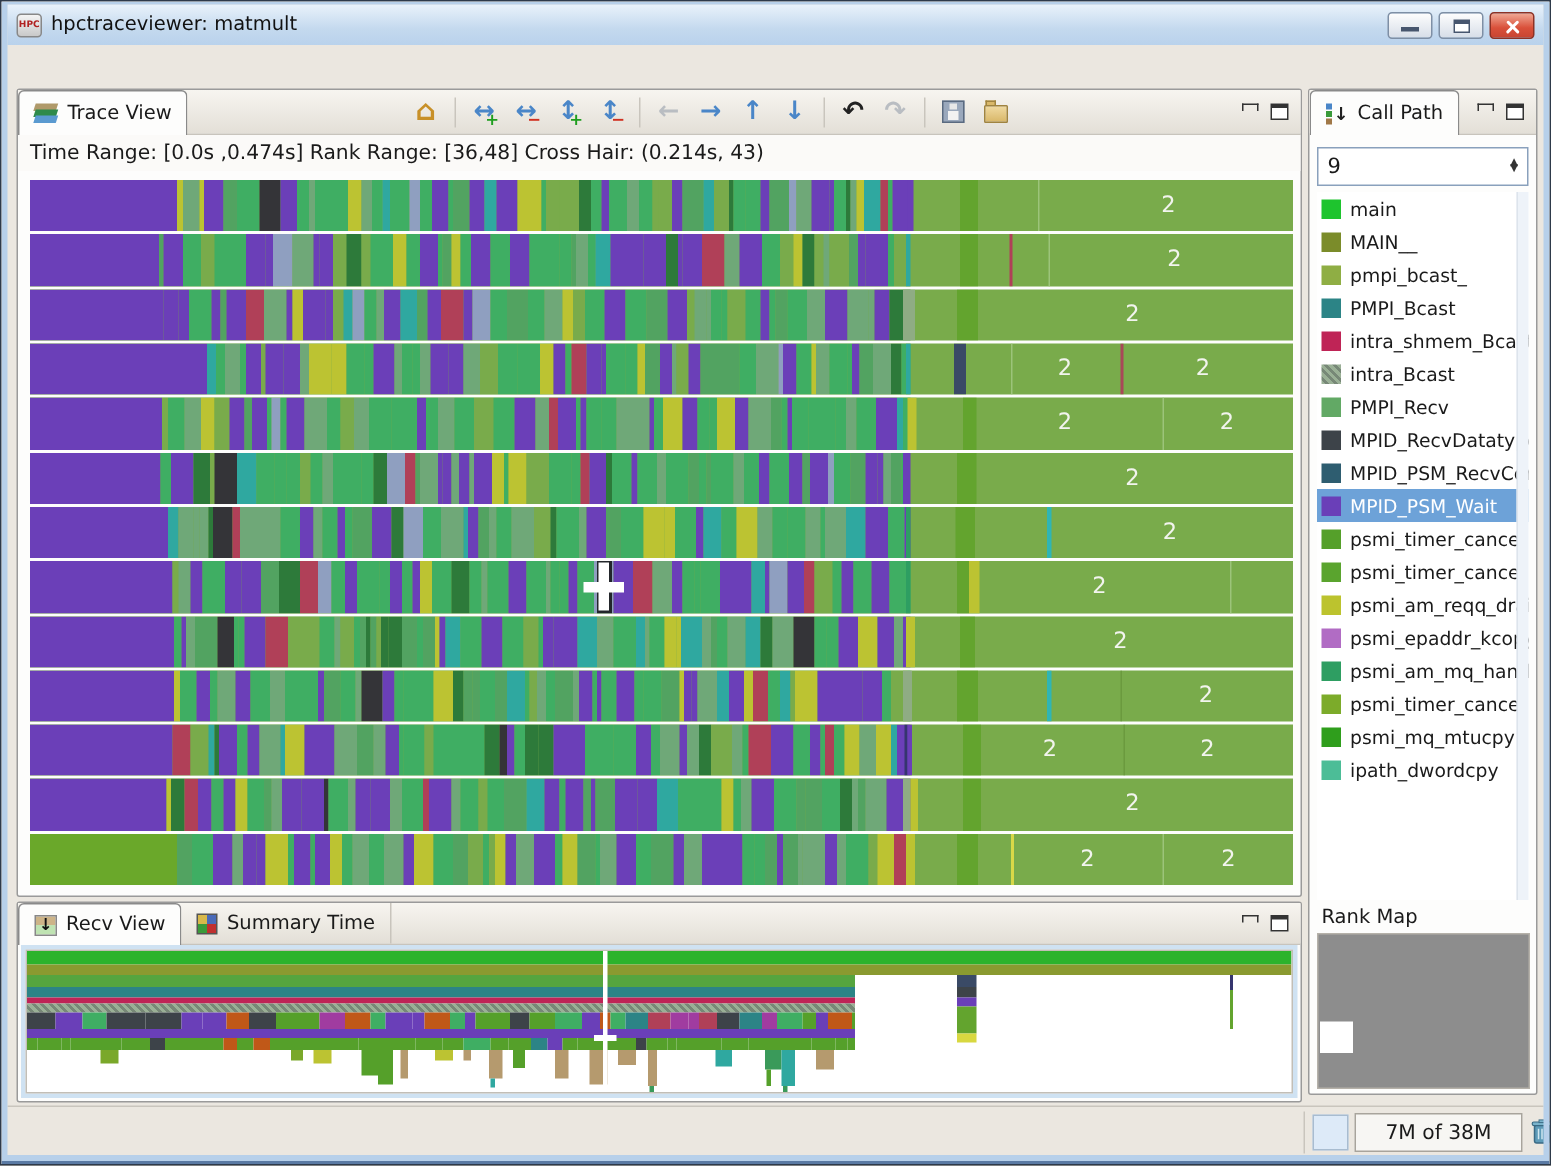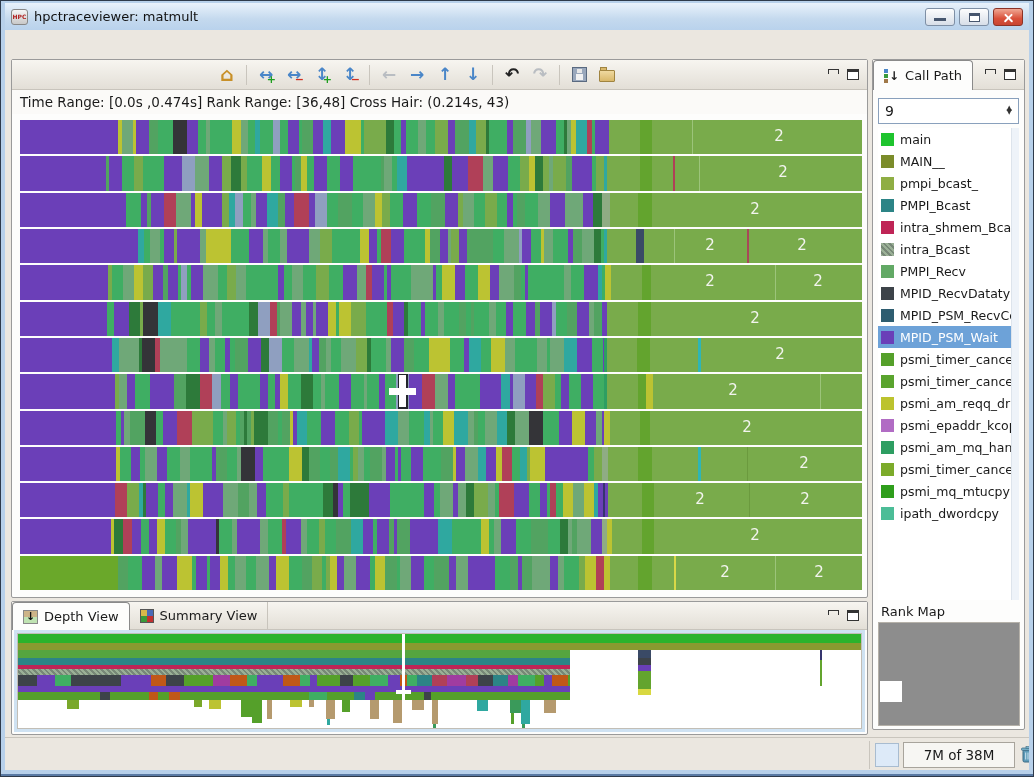--- a/index.html
+++ b/index.html
@@ -132,20 +132,28 @@
       <div class="win-btn close">
           <span class="x1"></span>
           <span class="x2"></span>
         </div>
     </div>
   </div>
 
 
   <div class="panel trace-panel">
     <div class="tabbar">
+      <div class="tab active">
+        <span class="tab-icon-stack">
+          <i style="top:0;background:#b09a6a;"></i>
+            <i style="top:4px;background:#2e8a4a;"></i>
+            <i style="top:8px;background:#5a9ad0;"></i>
+        </span>
+        <span>Trace View</span>
+      </div>
       <div class="toolbar">
         <div class="tbtn">
             <span class="glyph icon-home">⌂</span>
           </div>
         <div class="tsep"></div>
         <div class="tbtn">
             <span class="glyph blue">↔</span>
             <span class="mod green-mod">+</span>
           </div>
         <div class="tbtn">
@@ -1159,30 +1167,30 @@
       <div class="mini-viewport" style="left: 1%; top: 57%; width: 15.5%; height: 20%;"></div>
     </div>
   </div>
 
   <div class="panel depth-panel">
     <div class="tabbar">
       <div class="tab active">
         <span class="dv-icon">
             <span>↓</span>
           </span>
-        <span>Depth View</span>
+        <span>Recv View</span>
       </div>
       <div class="tab">
         <span class="sv-icon">
           <i style="background:#d8b84a;"></i>
             <i style="background:#4a6ab8;"></i>
             <i style="background:#3a9a3a;"></i>
             <i style="background:#c03030;"></i>
         </span>
-        <span>Summary View</span>
+        <span>Summary Time</span>
       </div>
       <div class="panel-minmax">
         <div class="pm-min"></div>
         <div class="pm-max"></div>
       </div>
     </div>
     <div class="depth-wrap">
       <div class="depth-canvas">
           <div class="drect" style="left: 0px; top: 0px; width: 843px; height: 9px; background: rgb(44, 179, 44);"></div>
           <div class="drect" style="left: 0px; top: 9px; width: 843px; height: 7px; background: rgb(138, 154, 48);"></div>

